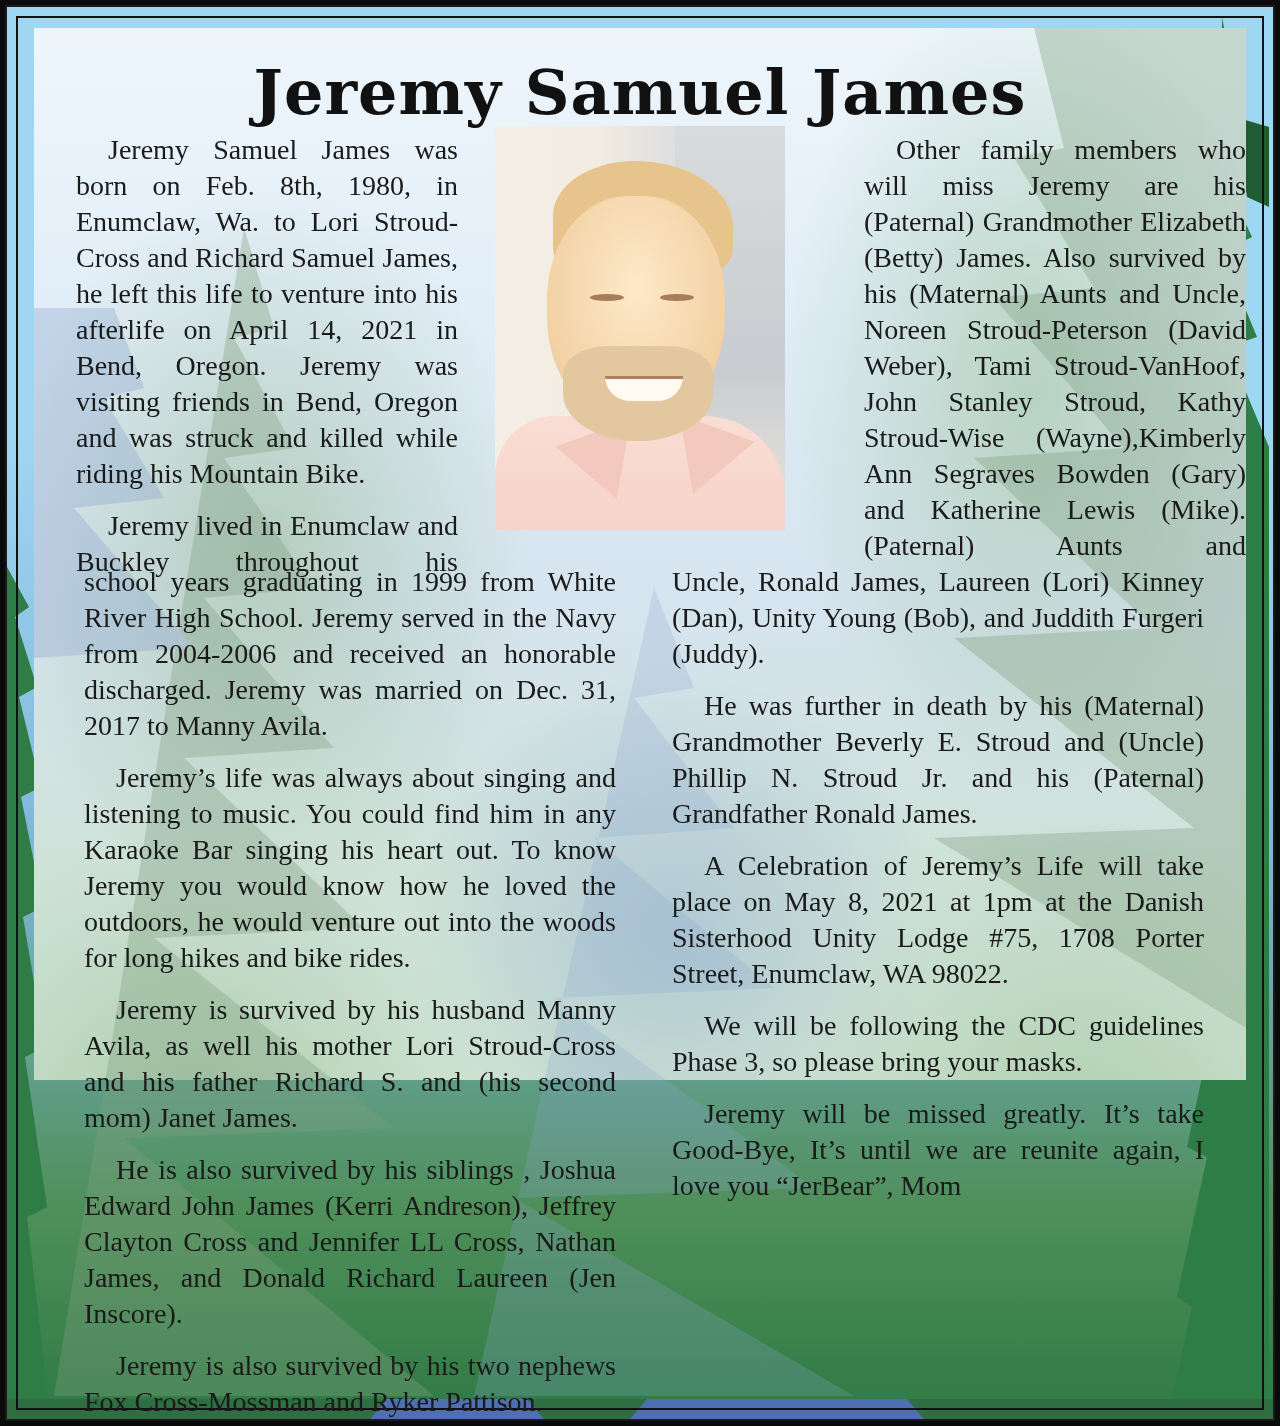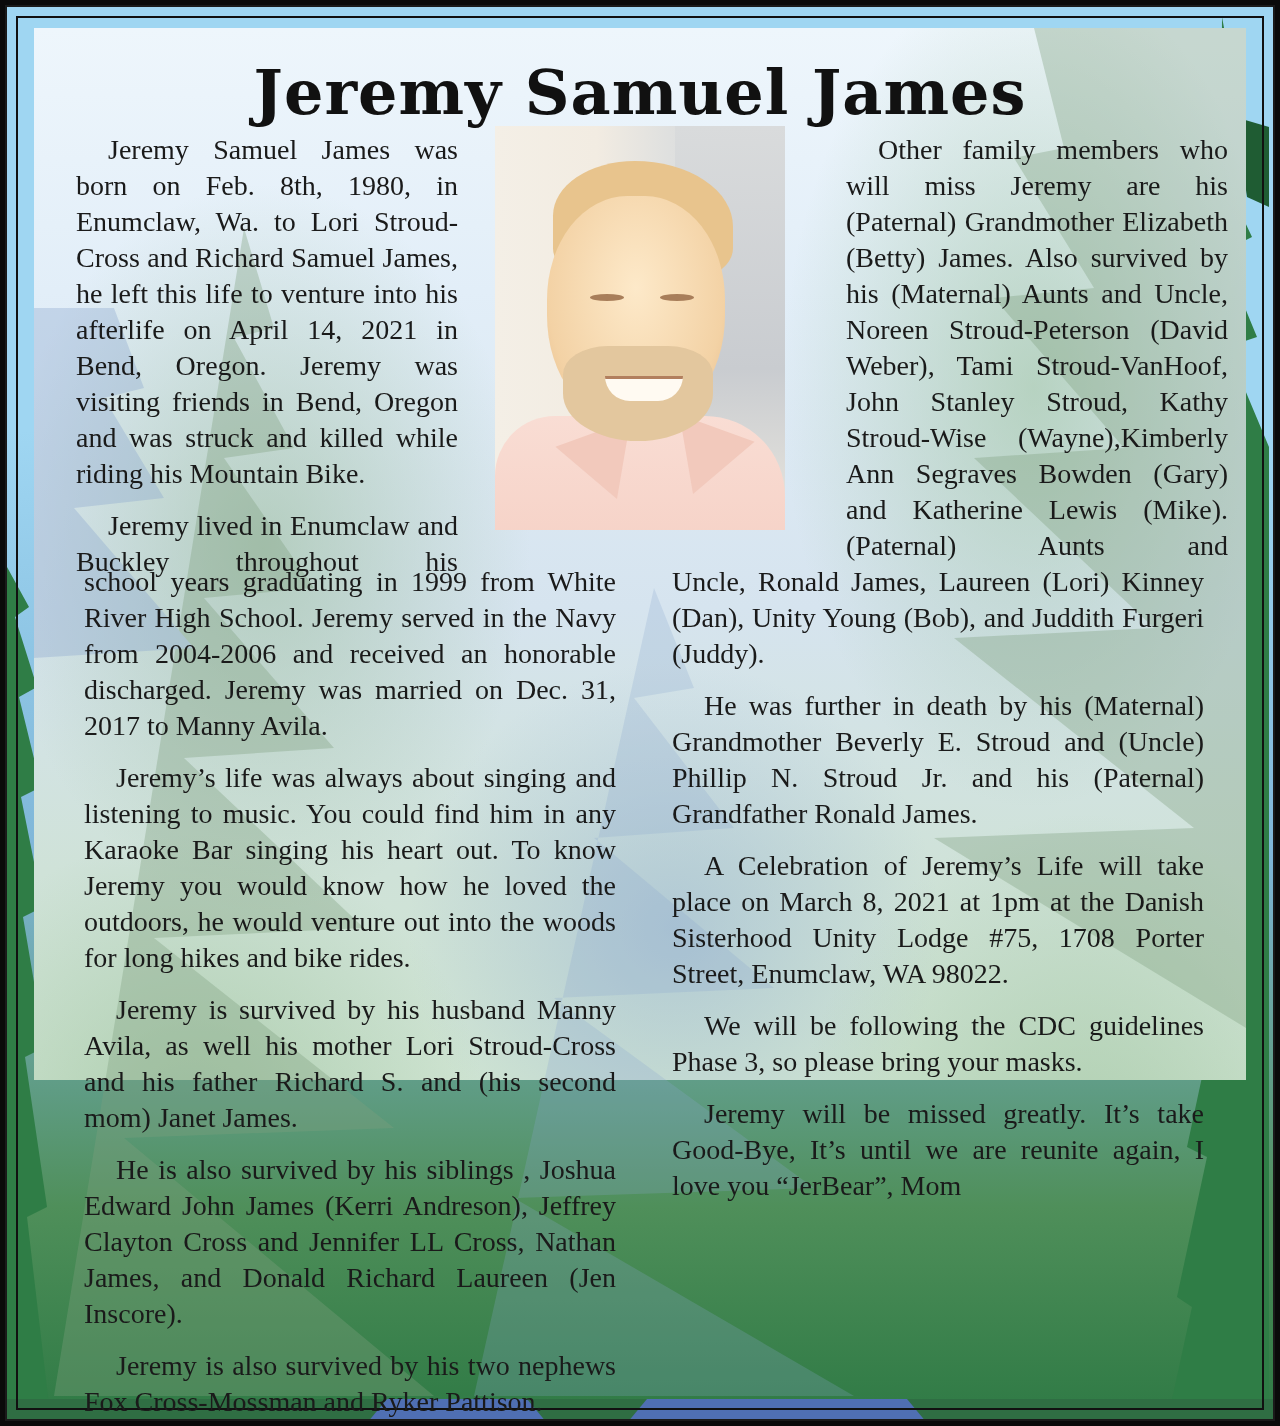--- a/index.html
+++ b/index.html
@@ -41,21 +41,21 @@
     font-family: "Liberation Serif", serif;
   }
   .text p { margin: 16px; text-indent: 32px; }
   .col-left-top {
     position: absolute; left: 60px; top: 116px; width: 414px;
   }
   .col-left-bottom {
     position: absolute; left: 68px; top: 548px; width: 564px;
   }
   .col-right-top {
-    position: absolute; left: 830px; top: 116px; width: 414px;
+    position: absolute; left: 848px; top: 116px; width: 414px;
   }
   .col-right-bottom {
     position: absolute; left: 656px; top: 548px; width: 564px;
   }
   .photo {
     position: absolute; left: 495px; top: 126px; width: 290px; height: 404px;
     overflow: hidden;
     background: linear-gradient(90deg, #f4efe6 0%, #f2ece2 35%, #dfe0df 60%, #d0d3d6 100%);
   }
   .photo .wall-right { position: absolute; right: 0; top: 0; width: 110px; height: 404px; background: linear-gradient(180deg, #d9dbdc, #c9ccd0 60%, #e9e6de); }
@@ -125,17 +125,17 @@
     <p>Jeremy is also survived by his two nephews Fox Cross-Mossman and Ryker Pattison.</p>
   </div>
 
   <div class="text col-right-top">
     <p style="text-align-last: justify;">Other family members who will miss Jeremy are his (Paternal) Grandmother Elizabeth (Betty) James. Also survived by his (Maternal) Aunts and Uncle, Noreen Stroud-Peterson (David Weber), Tami Stroud-VanHoof, John Stanley Stroud, Kathy Stroud-Wise (Wayne),Kimberly Ann Segraves Bowden (Gary) and Katherine Lewis (Mike). (Paternal) Aunts and</p>
   </div>
 
   <div class="text col-right-bottom">
     <p style="text-indent:0;">Uncle, Ronald James, Laureen (Lori) Kinney (Dan), Unity Young (Bob), and Juddith Furgeri (Juddy).</p>
     <p>He was further in death by his (Maternal) Grandmother Beverly E. Stroud and (Uncle) Phillip N. Stroud Jr.  and his (Paternal) Grandfather Ronald James.</p>
-    <p>A Celebration of Jeremy’s Life will take place on March 8, 2021 at 1pm at the Danish Sisterhood Unity Lodge #75, 1708 Porter Street, Enumclaw, WA 98022.</p>
+    <p>A Celebration of Jeremy’s Life will take place on May 8, 2021 at 1pm at the Danish Sisterhood Unity Lodge #75, 1708 Porter Street, Enumclaw, WA 98022.</p>
     <p>We will be following the CDC guidelines Phase 3, so please bring your masks.</p>
     <p>Jeremy will be missed greatly. It’s take Good-Bye, It’s until we are reunite again, I love you “JerBear”, Mom</p>
   </div>
 </div>
 
 </body></html>

